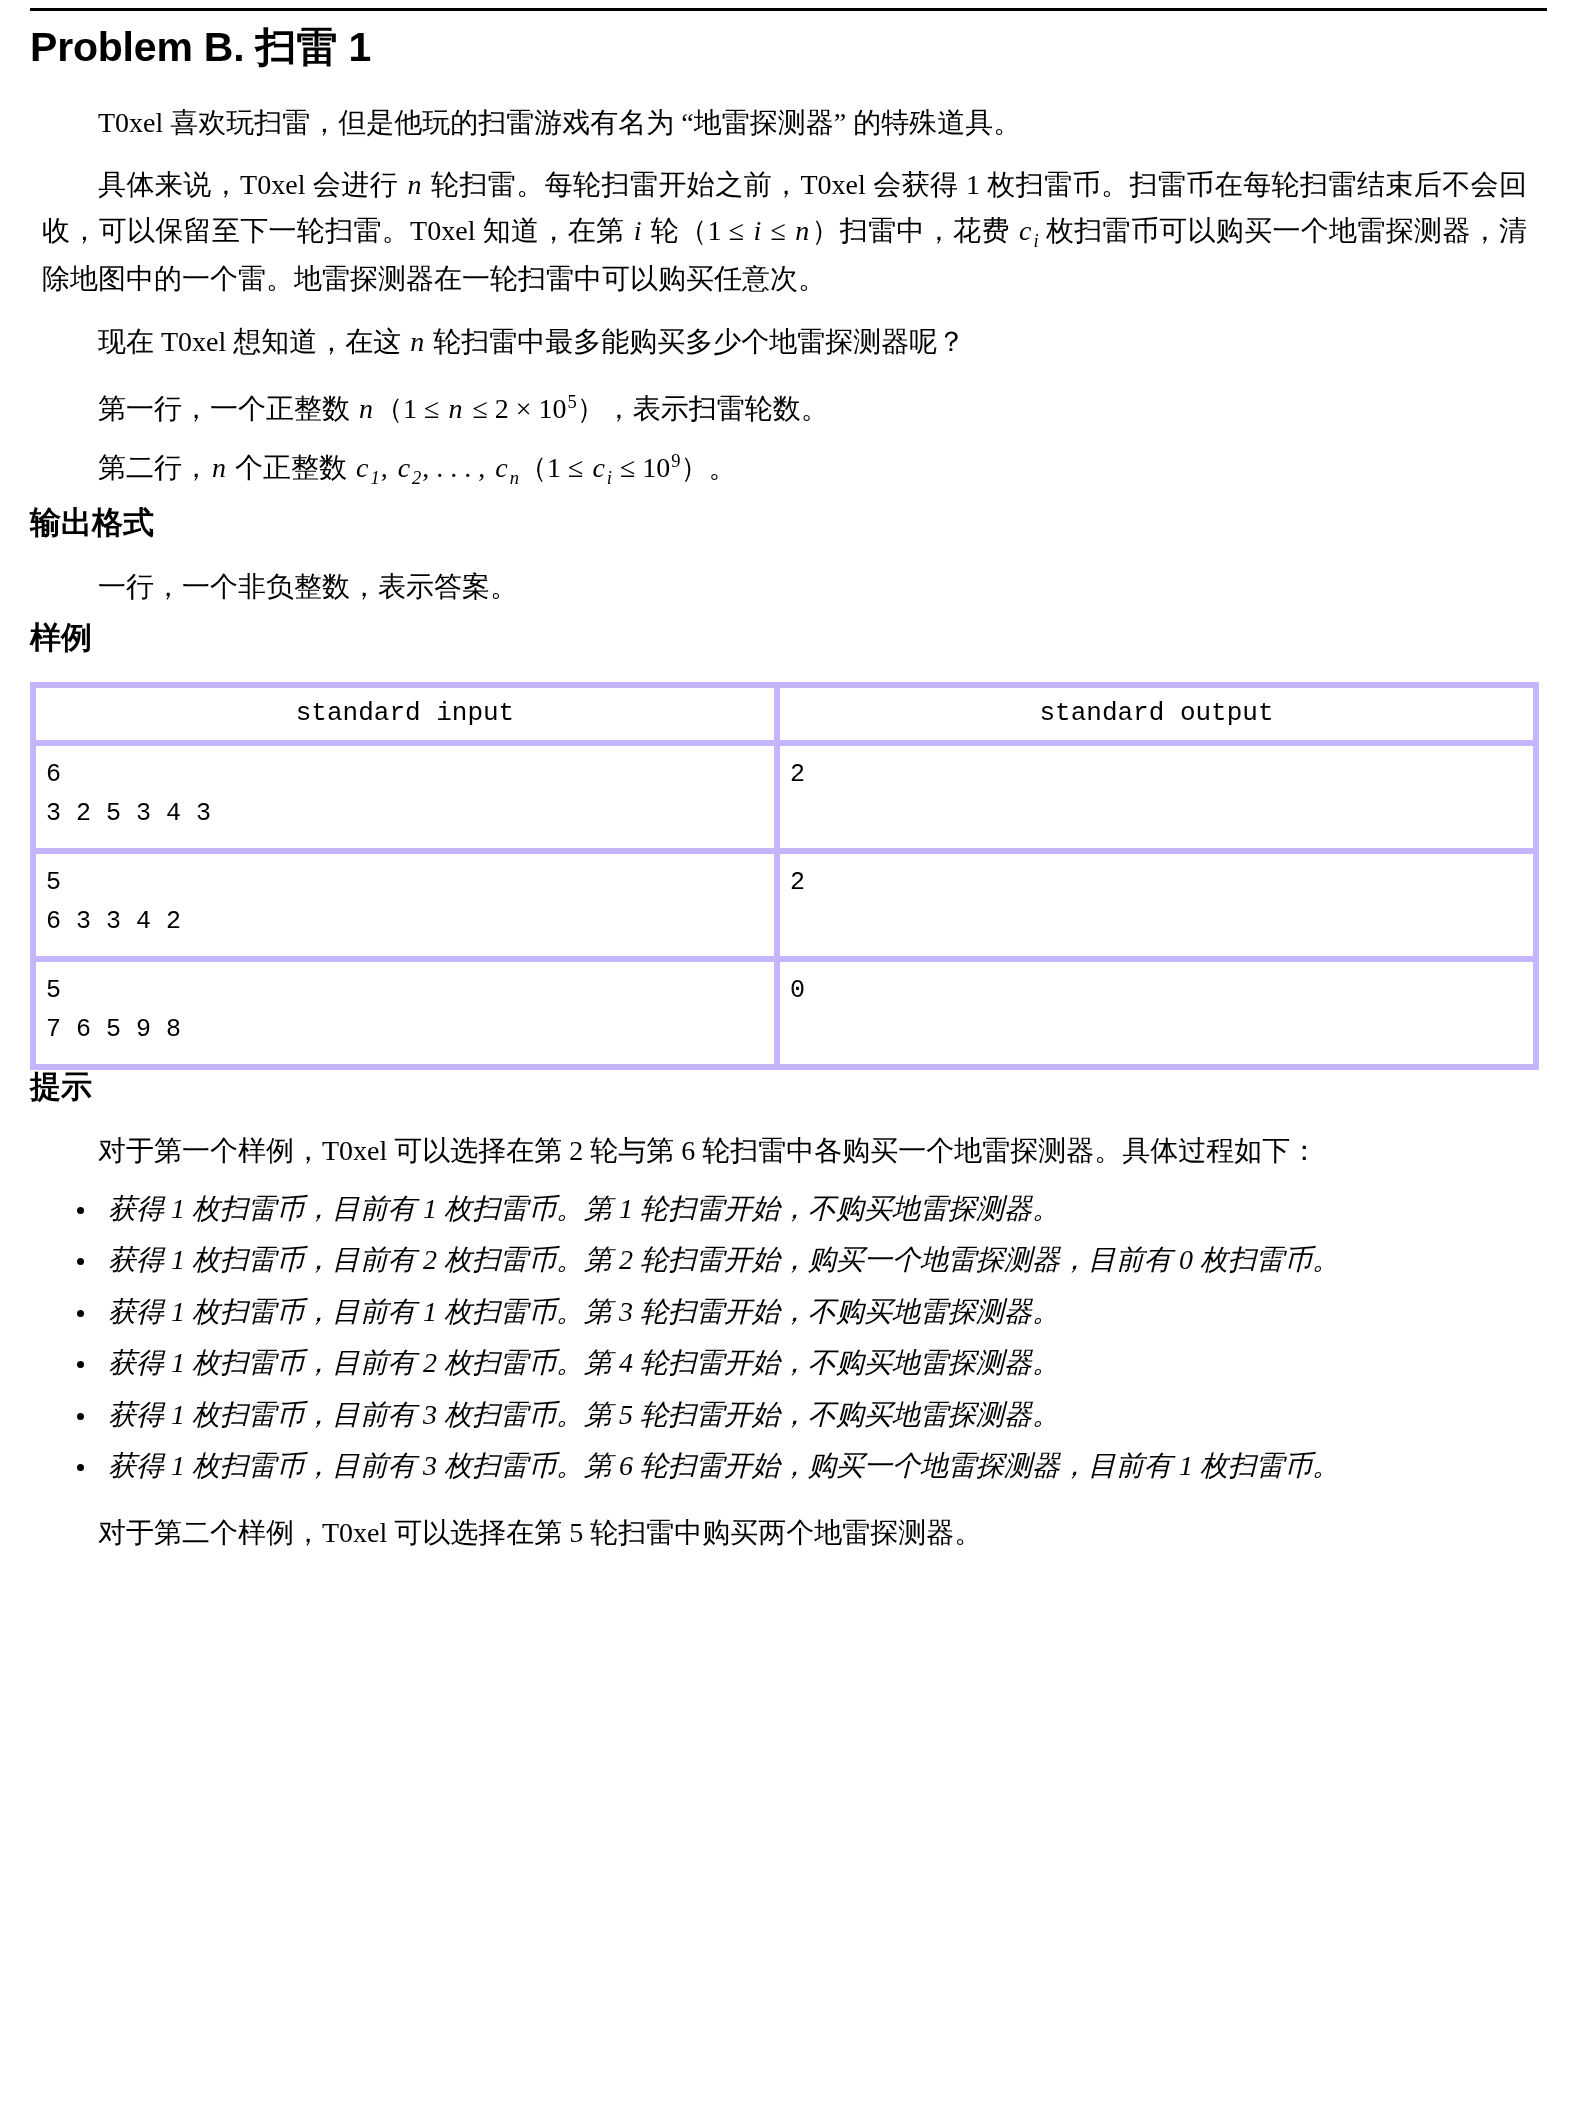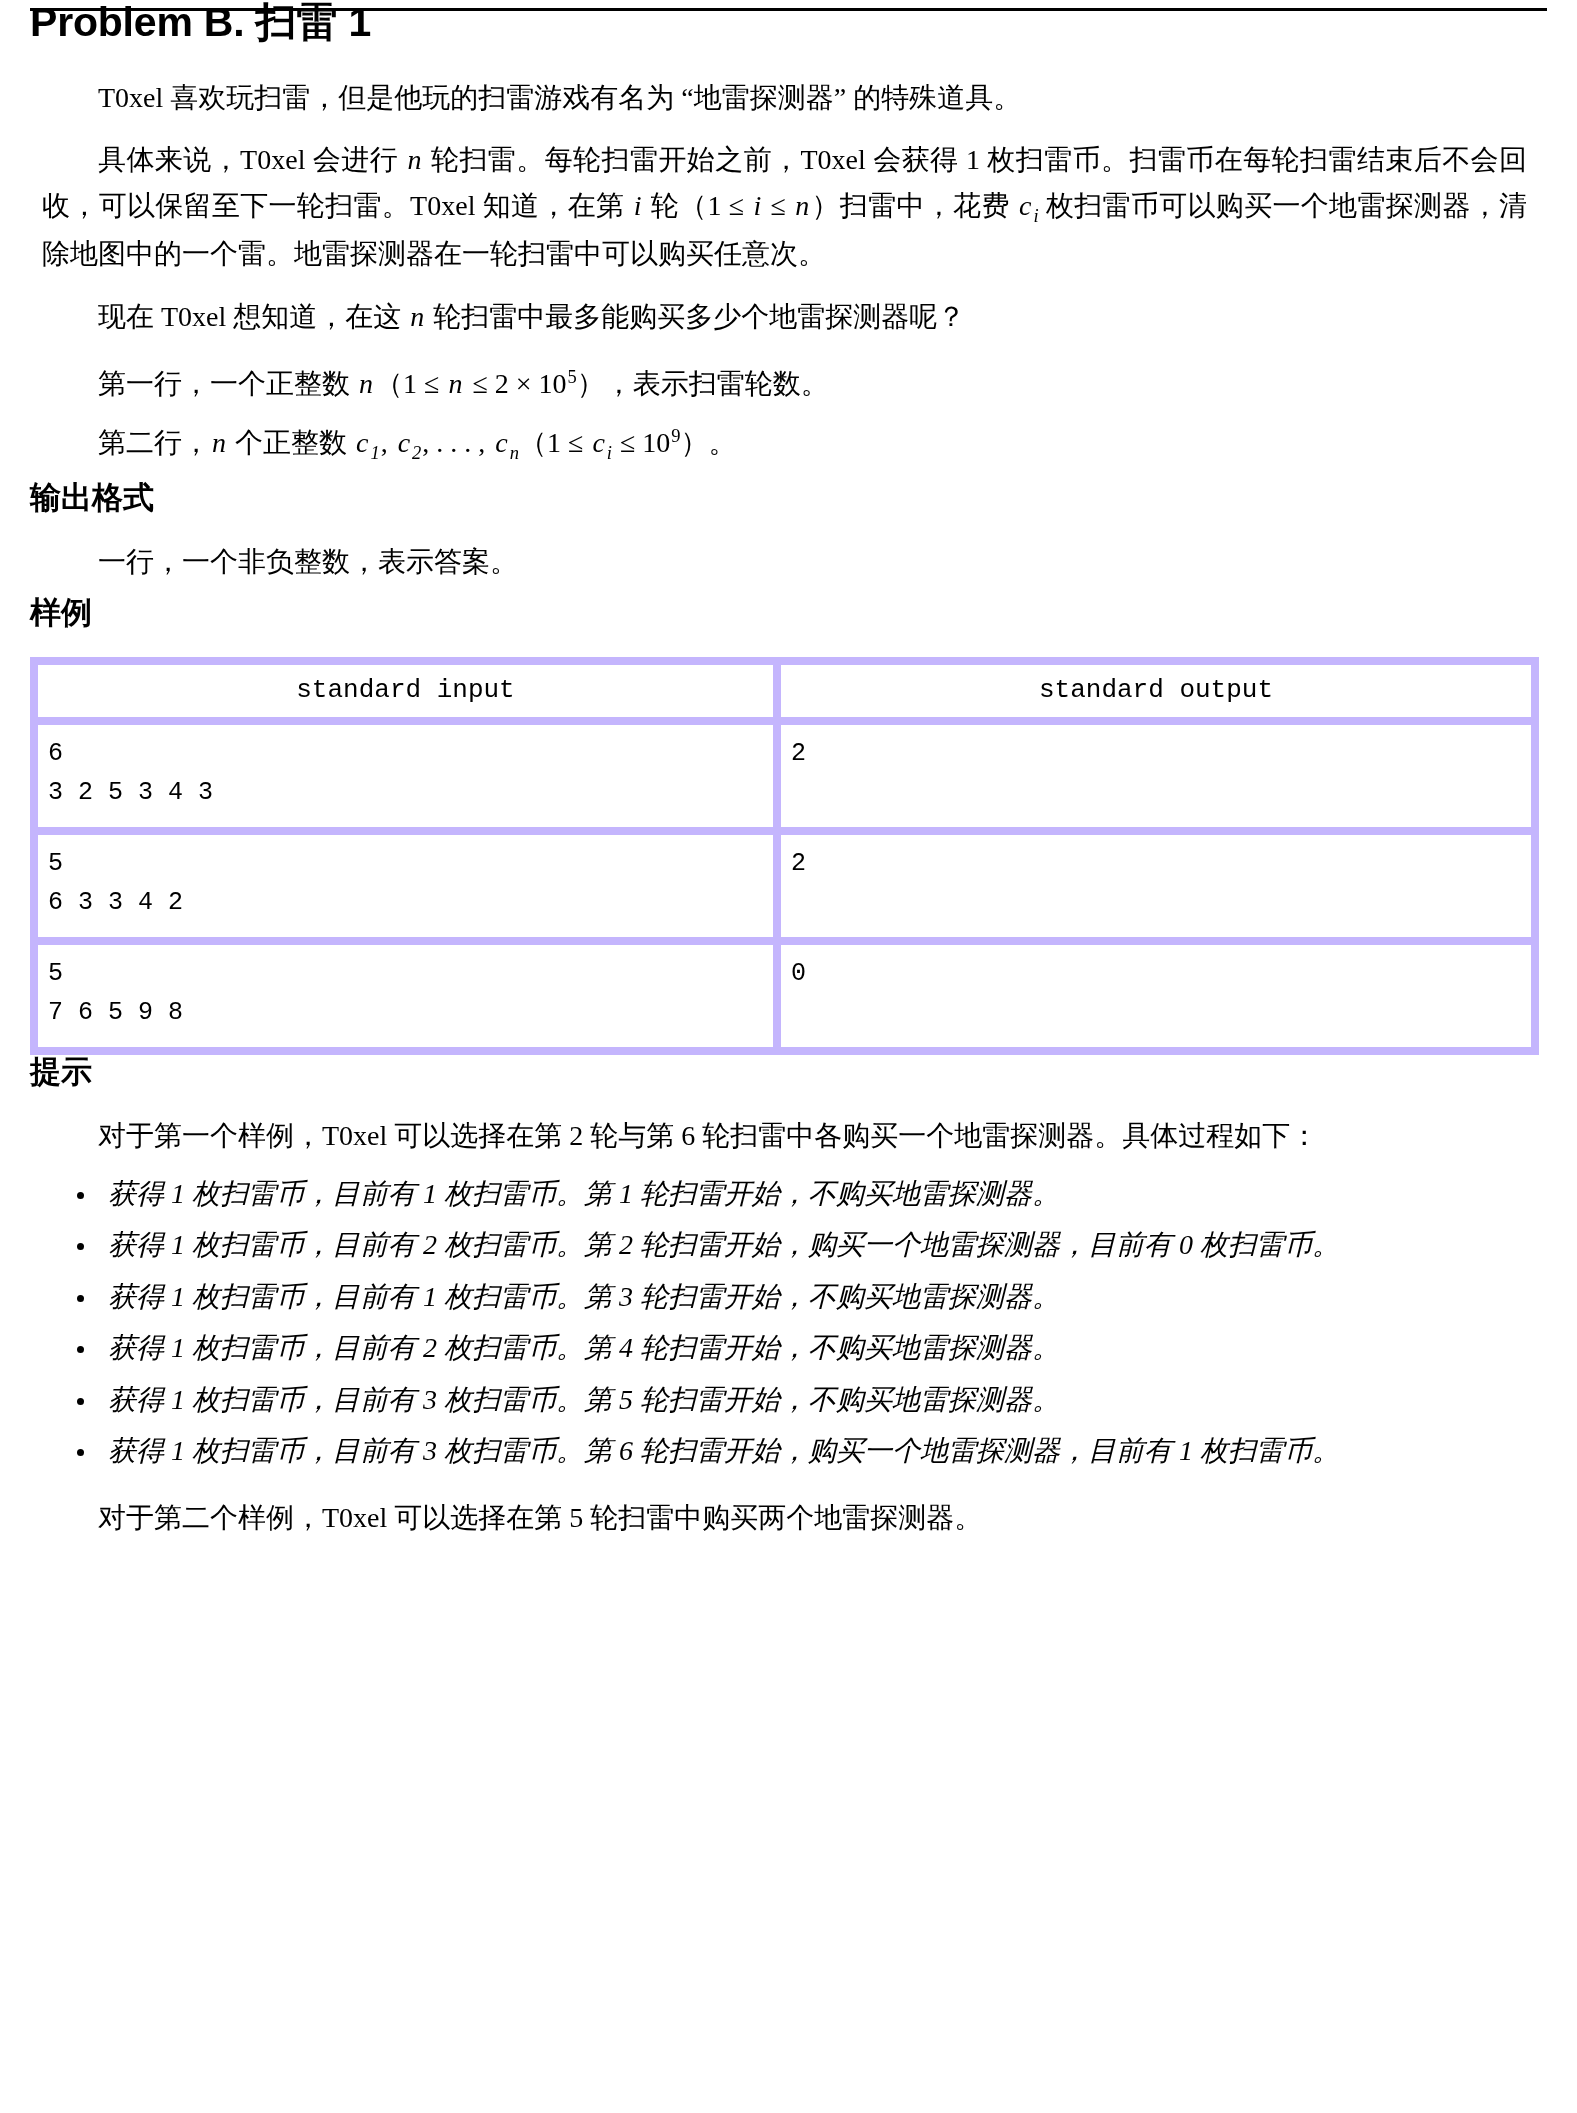--- a/index.html
+++ b/index.html
@@ -29,20 +29,21 @@
     top: 8px;
     height: 3px;
     background: #000;
   }
   h1.doc-title {
     font-family: "Liberation Sans", "DejaVu Sans", sans-serif;
     font-weight: bold;
     font-size: 41px;
     line-height: 1.1;
     margin: 0;
+    padding-top: 25px;
     letter-spacing: -0.2px;
   }
   h2.section {
     font-family: "Liberation Sans", "DejaVu Sans", sans-serif;
     font-weight: bold;
     font-size: 31px;
     line-height: 1.1;
     margin: 0;
   }
   p.para {
@@ -77,21 +78,21 @@
   .blk-out1 { margin-top: 24px; }
   .h-sample { margin-top: 30px; }
 
   table.samples {
     width: 100%;
     border-collapse: collapse;
     margin-top: 26px;
     table-layout: fixed;
   }
   table.samples th, table.samples td {
-    border: 8px solid #c4b5fd;
+    border: 6px solid #c4b5fd;
     vertical-align: top;
   }
   table.samples th {
     font-family: "Liberation Mono", "DejaVu Sans Mono", monospace;
     font-weight: normal;
     font-size: 26px;
     padding: 10px 0 12px 0;
     text-align: center;
   }
   table.samples td {

